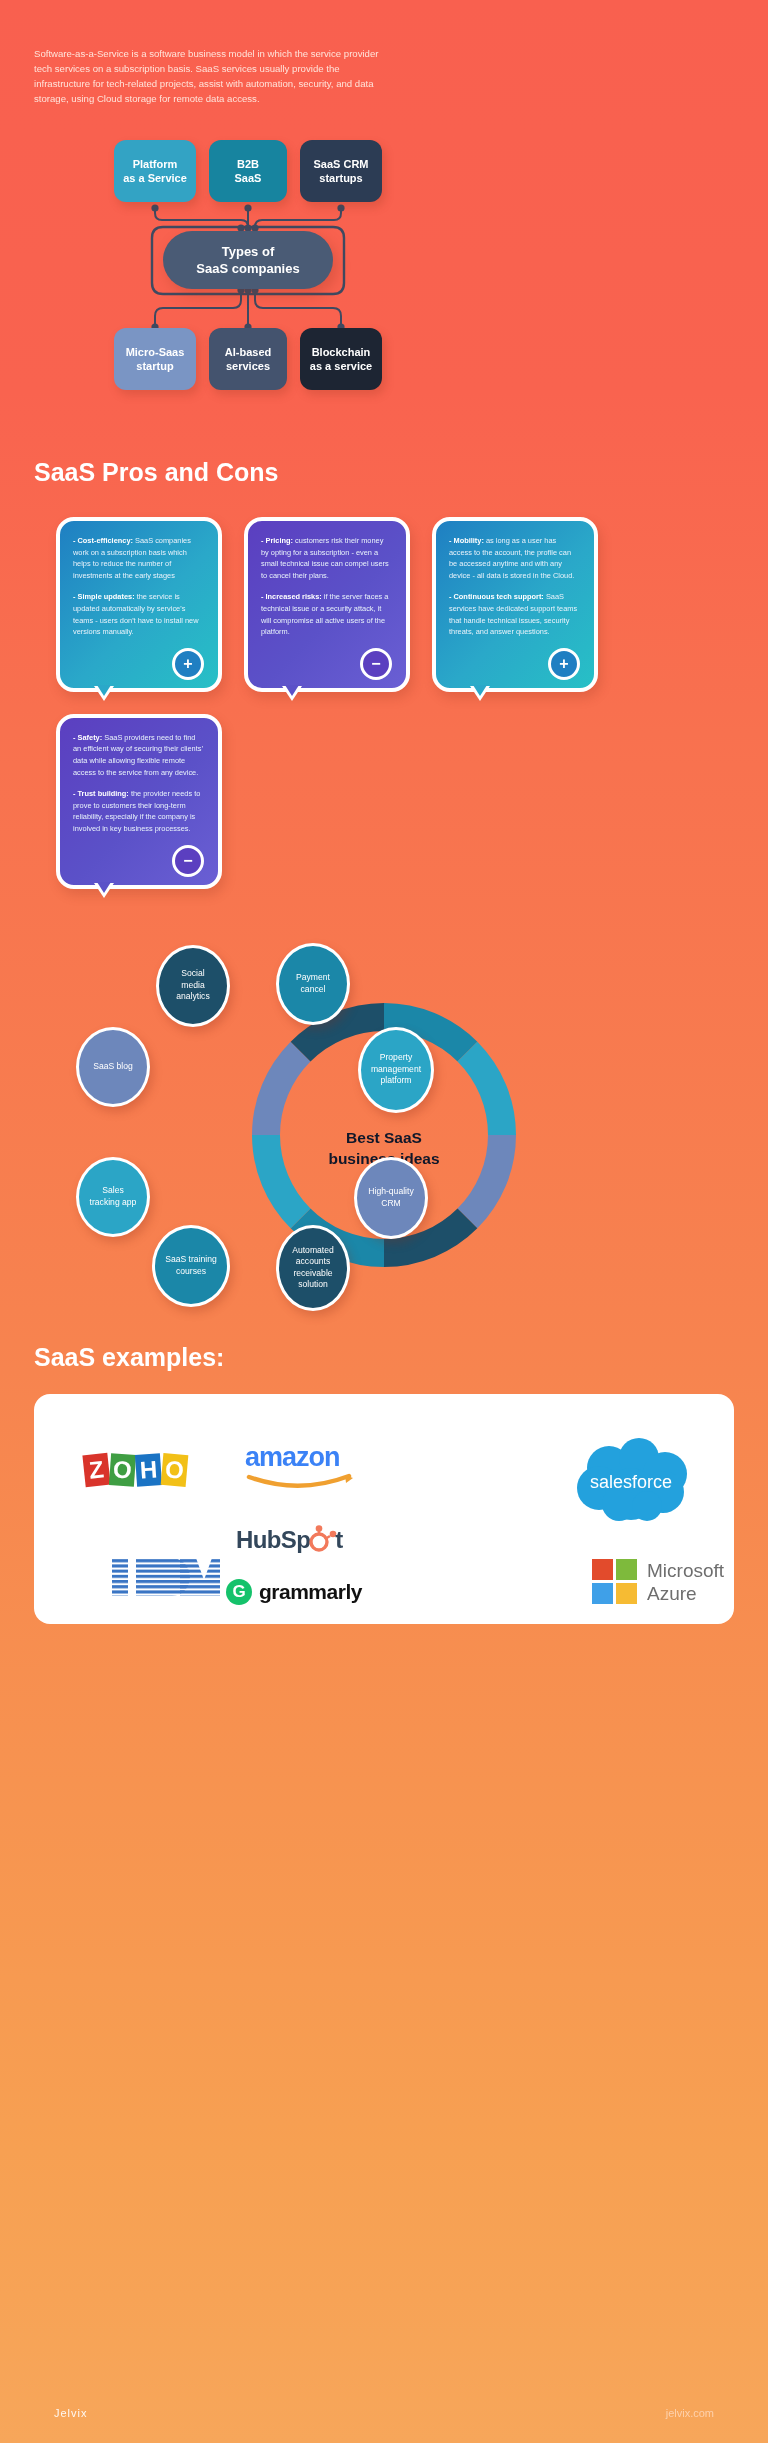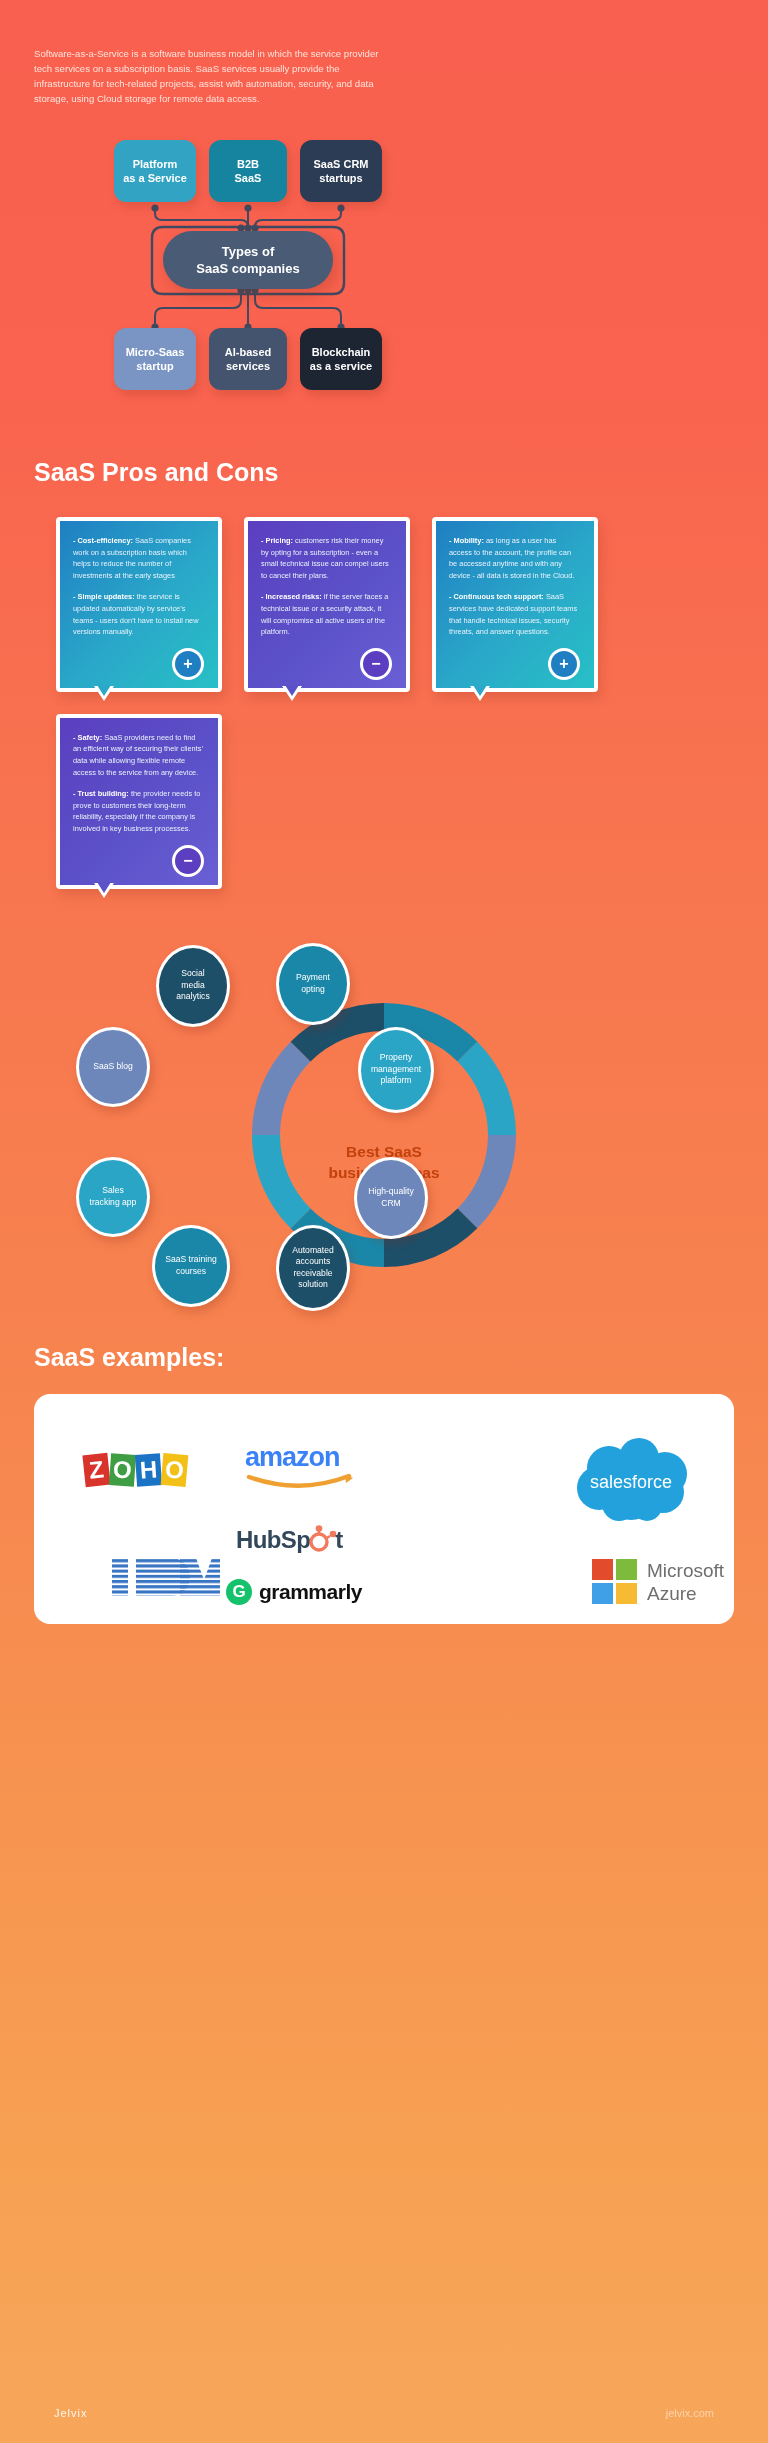--- a/index.html
+++ b/index.html
@@ -41,21 +41,21 @@
   }
 
   
   .h2 {
     font-size:25px; font-weight:bold; color:#fff; padding:0 34px;
     margin-top:40px; margin-bottom:30px;
   }
   .cards { display:flex; flex-wrap:wrap; gap:22px; padding:0 56px; }
   .card {
     position:relative; width:166px; min-height:150px;
-    border:4px solid #fff; border-radius:4px; padding:14px 13px 40px 13px;
+    border:4px solid #fff; border-radius:18px; padding:14px 13px 40px 13px;
     color:#e9f3fb; font-size:7.4px; line-height:11.6px;
     box-shadow:3px 6px 12px rgba(140,45,25,.2);
   }
   .card.pro { background:linear-gradient(135deg,#1f7fc2 0%, #2aa8c9 55%, #27c0c6 100%); }
   .card.con { background:linear-gradient(135deg,#5b3fc0 0%, #5b51c8 55%, #6a5fd4 100%); }
   .card p { margin-bottom:10px; }
   .card b { color:#ffffff; font-weight:bold; }
   .card .tail {
     position:absolute; bottom:-13px; left:34px; width:0; height:0;
     border-left:10px solid transparent; border-right:10px solid transparent;
@@ -78,22 +78,22 @@
   
   .donut-wrap { position:relative; height:400px; margin-top:46px; }
   .donut-wrap svg { position:absolute; left:0; top:0; }
   .bubble {
     position:absolute; border:3px solid #fff; border-radius:50%;
     display:flex; align-items:center; justify-content:center; text-align:center;
     color:#fff; font-size:8.6px; line-height:11.5px;
     box-shadow:3px 5px 10px rgba(140,45,25,.25);
   }
   .donut-center {
-    position:absolute; left:50%; top:206px; transform:translateX(-50%);
-    text-align:center; color:#c2410c; font-size:15.5px; font-weight:bold;
+    position:absolute; left:50%; top:192px; transform:translateX(-50%);
+    text-align:center; color:#0f172a; font-size:15.5px; font-weight:bold;
     line-height:21px; width:200px;
   }
 
   
   .ex-title { font-size:25px; font-weight:bold; color:#fff; padding:0 34px; margin-top:8px; }
   .logo-panel {
     margin:22px 34px 0 34px; background:#fff; border-radius:16px;
     height:230px; position:relative;
   }
   .logo { position:absolute; display:flex; align-items:center; }
@@ -314,21 +314,21 @@
       <div>
     <div>Social</div>
     <div>media</div>
     <div>analytics</div>
   </div>
     </div>
 
   <div class="bubble" id="bub1" style="left: 276px; top: 8px; width: 74px; height: 82px; background: rgb(27, 135, 168);">
       <div>
     <div>Payment</div>
-    <div>opting</div>
+    <div>cancel</div>
   </div>
     </div>
 
   <div class="bubble" id="bub2" style="left: 358px; top: 92px; width: 76px; height: 86px; background: rgb(43, 165, 198);">
       <div>
     <div>Property</div>
     <div>management</div>
     <div>platform</div>
   </div>
     </div>

